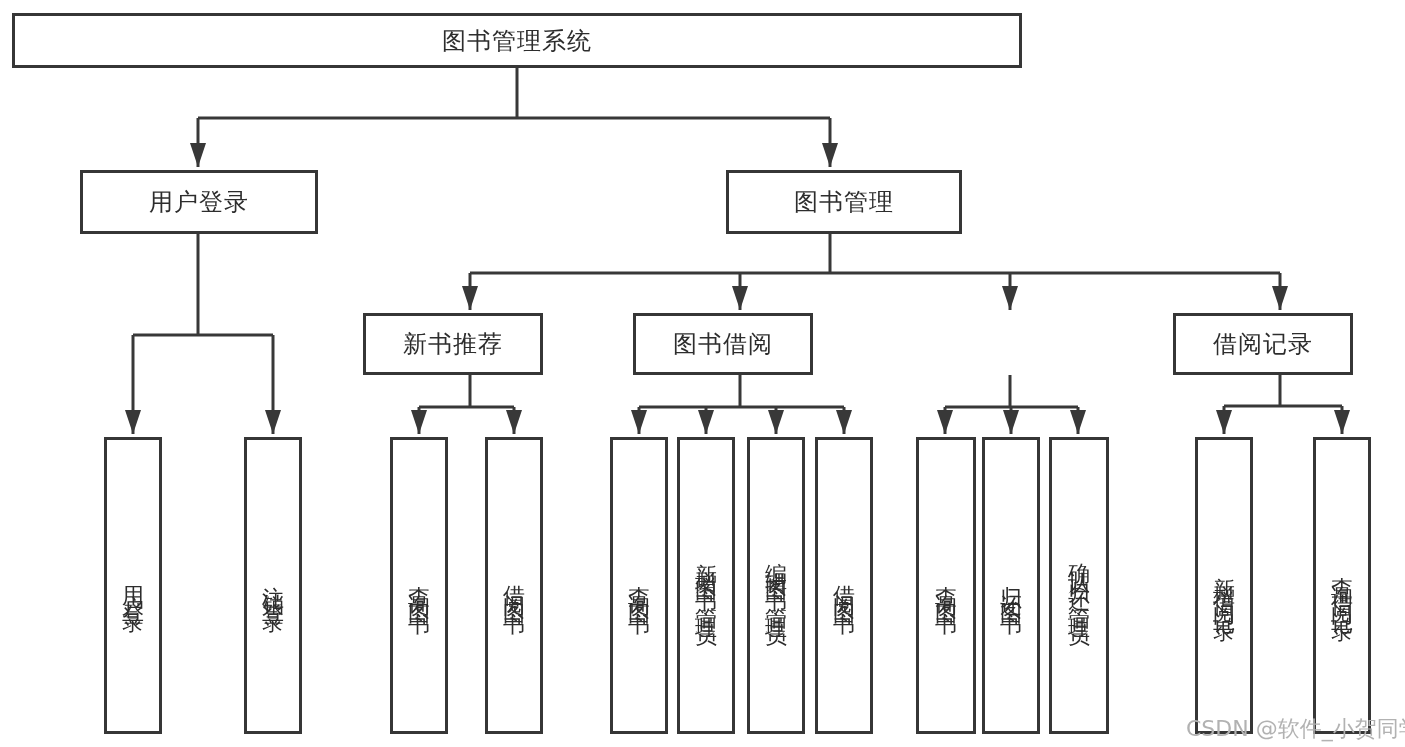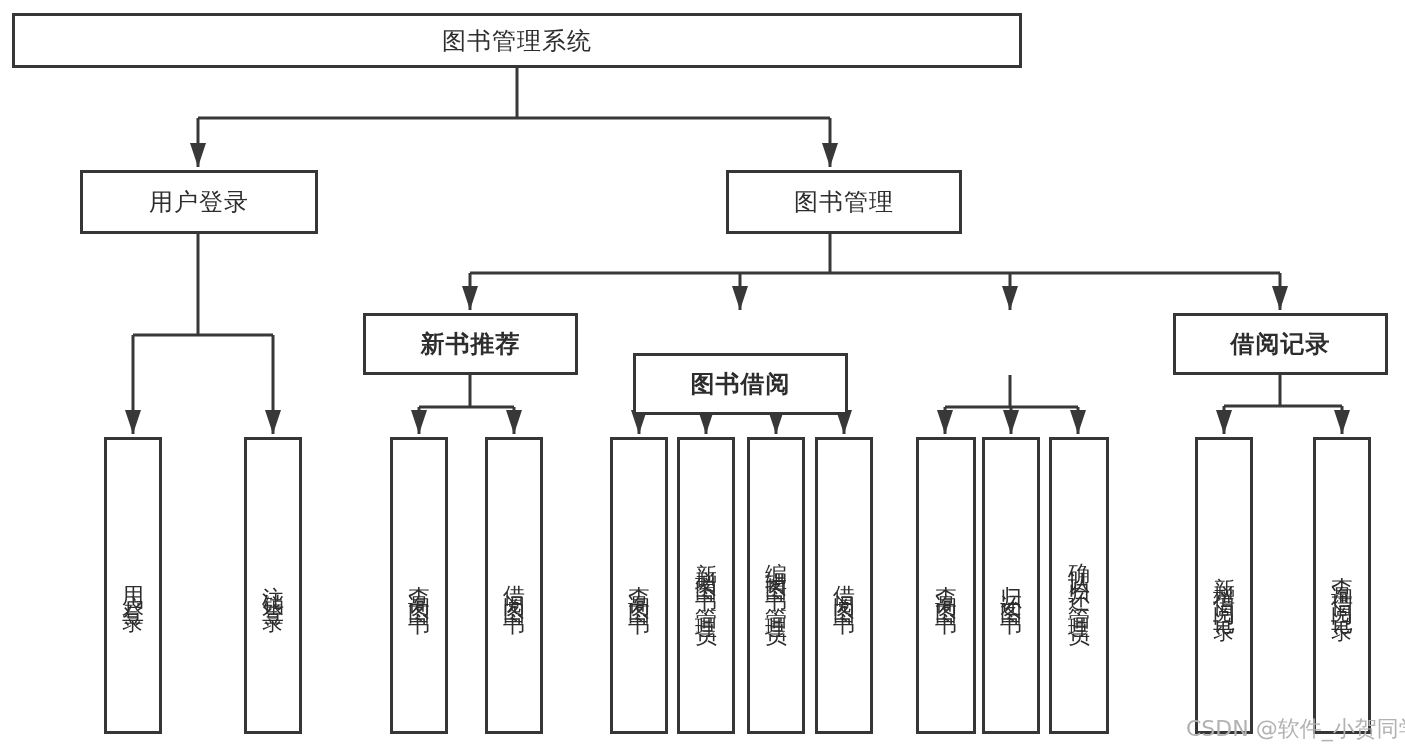--- a/index.html
+++ b/index.html
@@ -37,23 +37,23 @@
     letter-spacing: 9px;
     font-size: 22px;
     line-height: 1;
   }
   
   .n-root  { left: 12px;  top: 13px;  width: 1010px; height: 55px; }
   
   .n-login { left: 80px;  top: 170px; width: 238px;  height: 64px; }
   .n-mgmt  { left: 712px; top: 170px; width: 236px;  height: 64px; margin-left: 14px; }
   
-  .l3 { top: 313px; width: 215px; height: 62px; font-weight: bold; }
+  .l3 { top: 313px; width: 180px; height: 62px; }
   .n-recommend { left: 363px;  }
-  .n-borrow    { left: 633px; margin-top: 40px;  }
+  .n-borrow    { left: 633px;  }
   .n-current   { left: 903px;  }
   .n-records   { left: 1173px; }
   
   .leaf { top: 437px; width: 58px; height: 297px; }
   .n-leaf-login1   { left: 104px; }
   .n-leaf-login2   { left: 244px; }
   .n-leaf-rec1     { left: 390px; }
   .n-leaf-rec2     { left: 485px; }
   .n-leaf-bor1     { left: 610px; }
   .n-leaf-bor2     { left: 677px; }

